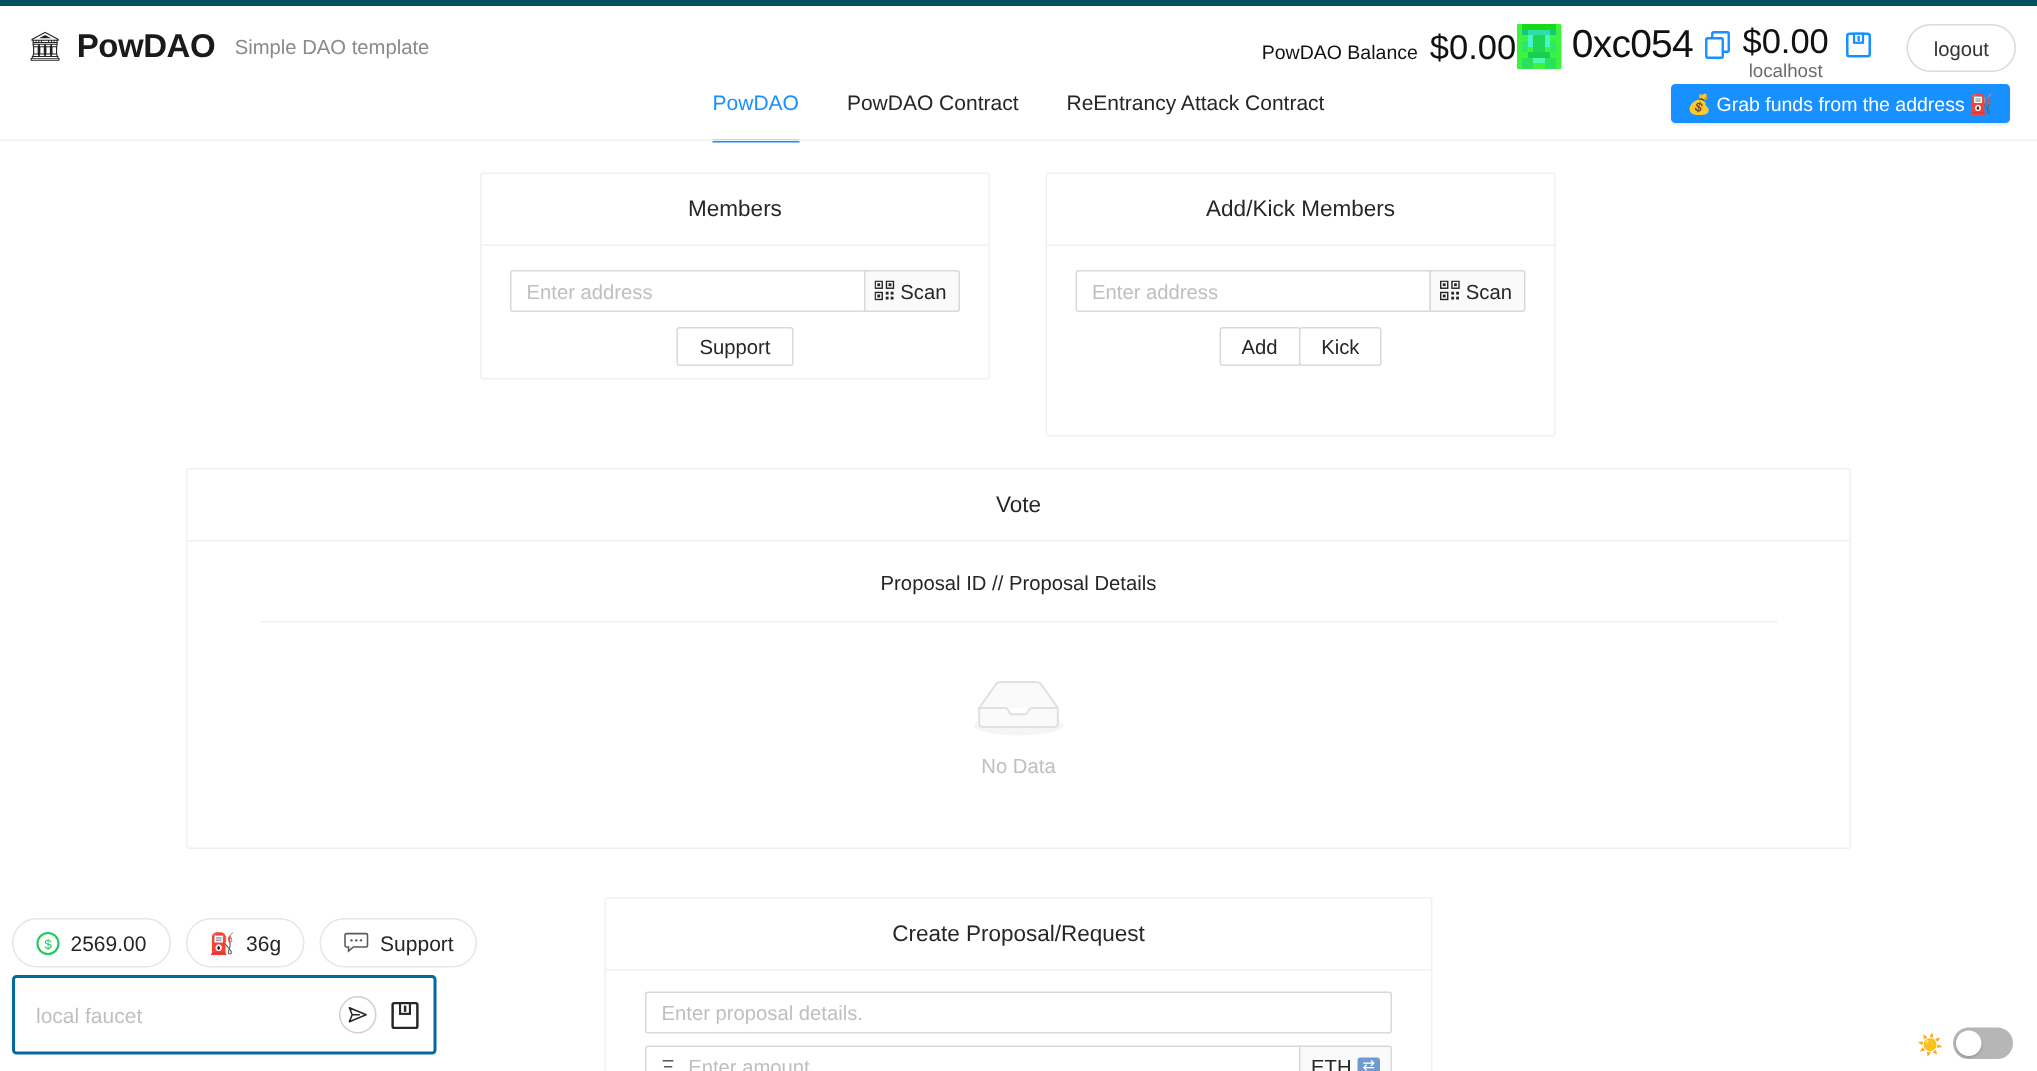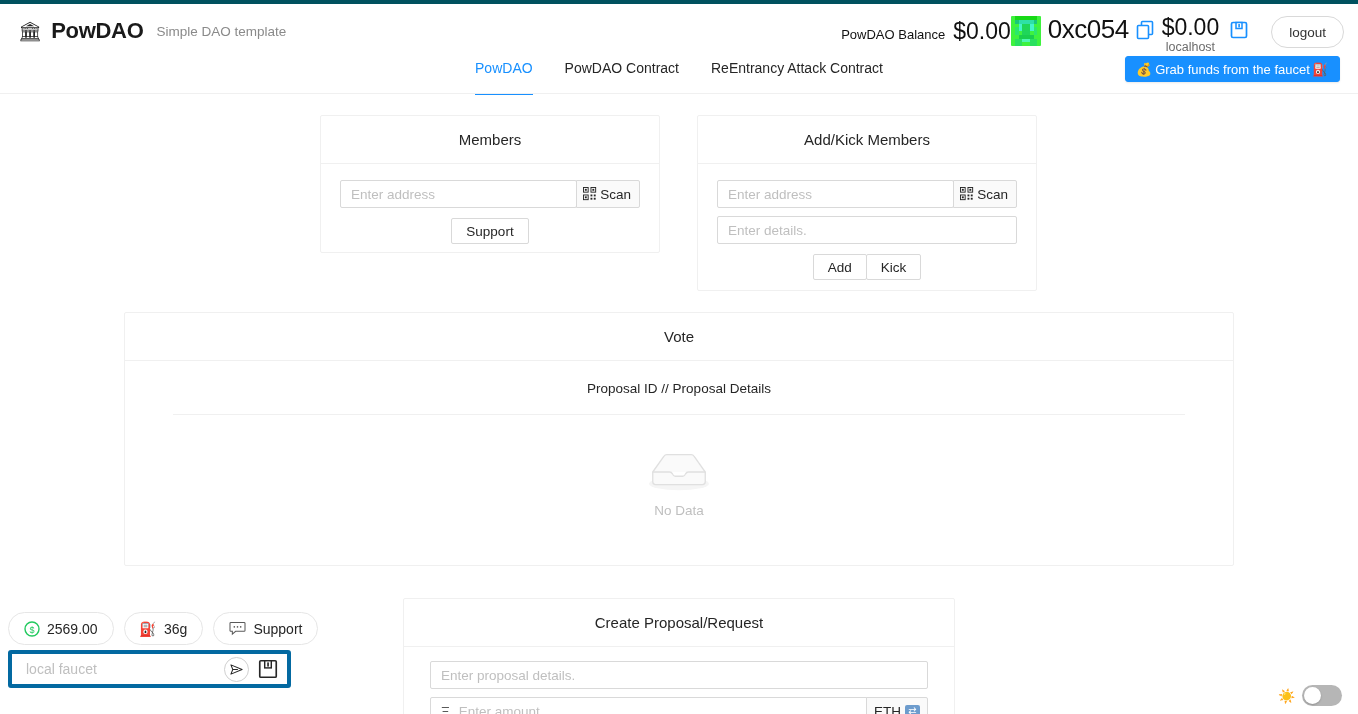--- a/index.html
+++ b/index.html
@@ -318,22 +318,22 @@
     gap: 7px;
     font-size: 14px;
     color: #262626;
     cursor: pointer;
     font-family: "Liberation Sans", sans-serif;
     white-space: nowrap;
   }
   .faucet-input-wrap {
     margin-top: 5px;
     width: 283px;
-    height: 38px;
-    border: 4px solid #0369a1;
+    height: 53px;
+    border: 2px solid #0369a1;
     border-radius: 3px;
     background: #ffffff;
     display: flex;
     align-items: center;
     padding: 0 8px 0 12px;
   }
   .faucet-input {
     flex: 1;
     border: none;
     outline: none;
@@ -436,21 +436,21 @@
         </svg>
       </button>
     </div>
 
     <button class="logout-btn">logout</button>
   </div>
 </div>
 
 <button class="faucet-btn">
   <span>💰</span>
-  <span>Grab funds from the faucet</span>
+  <span>Grab funds from the address</span>
   <span>⛽</span>
 </button>
 
 <div class="tabs">
   <div class="tab active">PowDAO</div>
   <div class="tab">PowDAO Contract</div>
   <div class="tab">ReEntrancy Attack Contract</div>
 </div>
 <div class="tabs-rule"></div>
 
@@ -495,23 +495,20 @@
           <rect x="0.5" y="8.5" width="5" height="5" fill="none" stroke="#262626"></rect>
           <rect x="2" y="10" width="2" height="2" fill="#262626"></rect>
           <rect x="8" y="8" width="2" height="2" fill="#262626"></rect>
           <rect x="11.5" y="8" width="2" height="2" fill="#262626"></rect>
           <rect x="8" y="11.5" width="2" height="2" fill="#262626"></rect>
           <rect x="11.5" y="11.5" width="2" height="2" fill="#262626"></rect>
         </svg>
         <span>Scan</span>
       </button>
     </div>
-    <div style="margin-top:8px;">
-      <input class="txt" style="width: 100%;" value="" placeholder="Enter details.">
-    </div>
     <div class="btn-row">
       <button class="plain-btn">Add</button>
       <button class="plain-btn">Kick</button>
     </div>
   </div>
 </div>
 
 <div class="card vote-card">
   <div class="card-head">Vote</div>
   <div class="vote-subhead">Proposal ID // Proposal Details</div>

